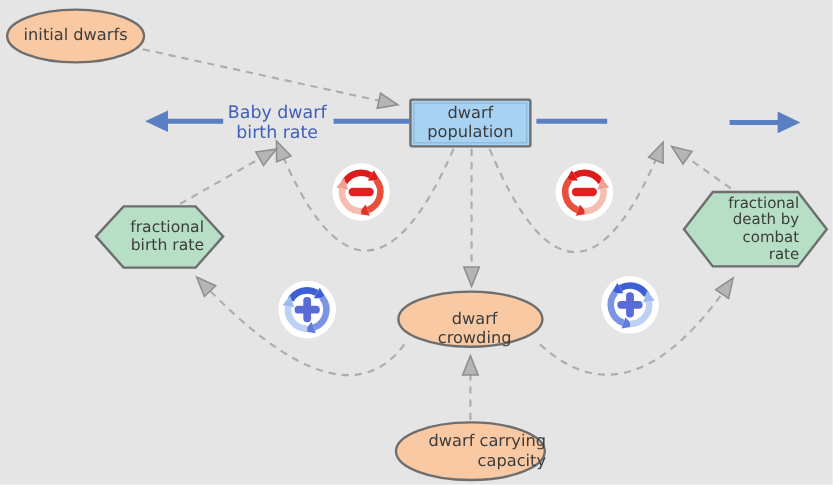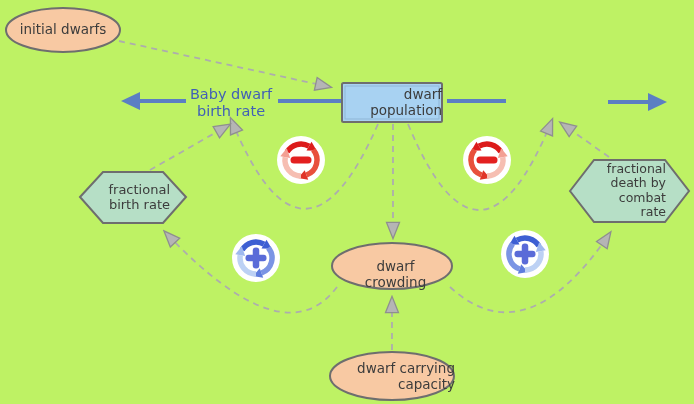--- a/index.html
+++ b/index.html
@@ -1,19 +1,19 @@
 <!DOCTYPE html>
 <html><head>
 <meta charset="utf-8">
 <style>
   html,body{margin:0;padding:0;background:#ffffff;}
   #stage{
     position:relative;
     width:694px;height:404px;
-    background:#bef264;
+    background:#e5e5e5;
     font-family:"DejaVu Sans", sans-serif;
     overflow:hidden;
   }
   #diagram-svg{position:absolute;left:0;top:0;}
   .lbl{
     position:absolute;
     text-align:center;
     color:#3c3c3c;
     line-height:1.18;
     pointer-events:none;
@@ -90,21 +90,21 @@
     </g>
 
     <use href="#loopRed" transform="translate(301,160)"></use>
     <use href="#loopRed" transform="translate(487,160) scale(-1,1)"></use>
     <use href="#loopBlue" transform="translate(256,258)"></use>
     <use href="#loopBlue" transform="translate(525,254) scale(-1,1)"></use>
   </svg>
 
   <div class="lbl node-lbl" style="left:8px;top:22px;width:110px;">initial dwarfs</div>
 
-  <div class="lbl node-lbl" style="left:342px;top:87px;width:100px;text-align:right;">dwarf population</div>
+  <div class="lbl node-lbl" style="left:342px;top:87px;width:100px;">dwarf population</div>
 
   <div class="lbl flow-lbl" style="left:184px;top:86px;width:94px;">Baby dwarf birth rate</div>
 
 
   <div class="lbl hex-lbl" style="left:96px;top:182px;width:74px;text-align:right;">fractional birth rate</div>
 
   <div class="lbl hex-lbl-small" style="left:593px;top:162px;width:73px;text-align:right;">fractional death by combat rate</div>
 
   <div class="lbl node-lbl" style="left:346px;top:259px;width:99px;">dwarf crowding</div>
 

